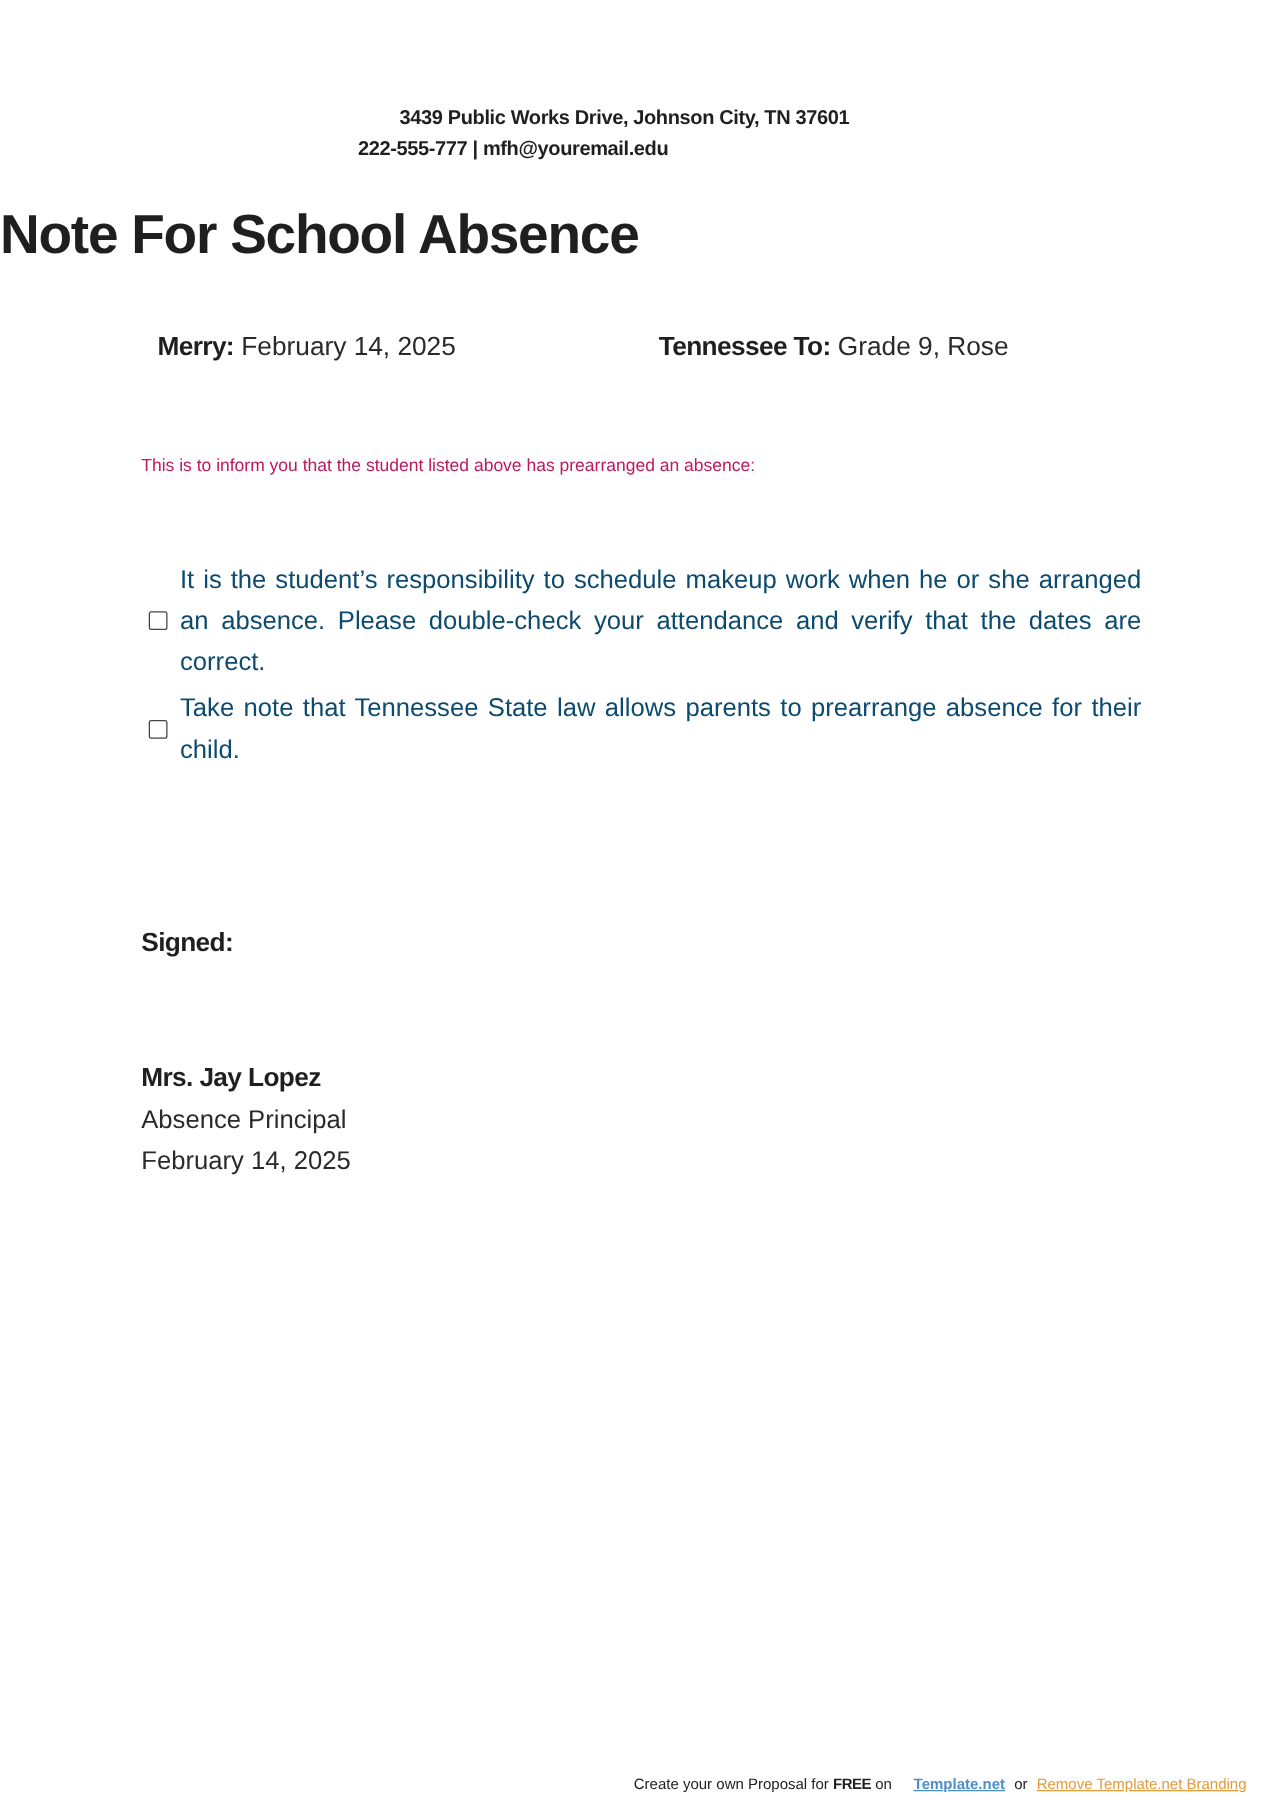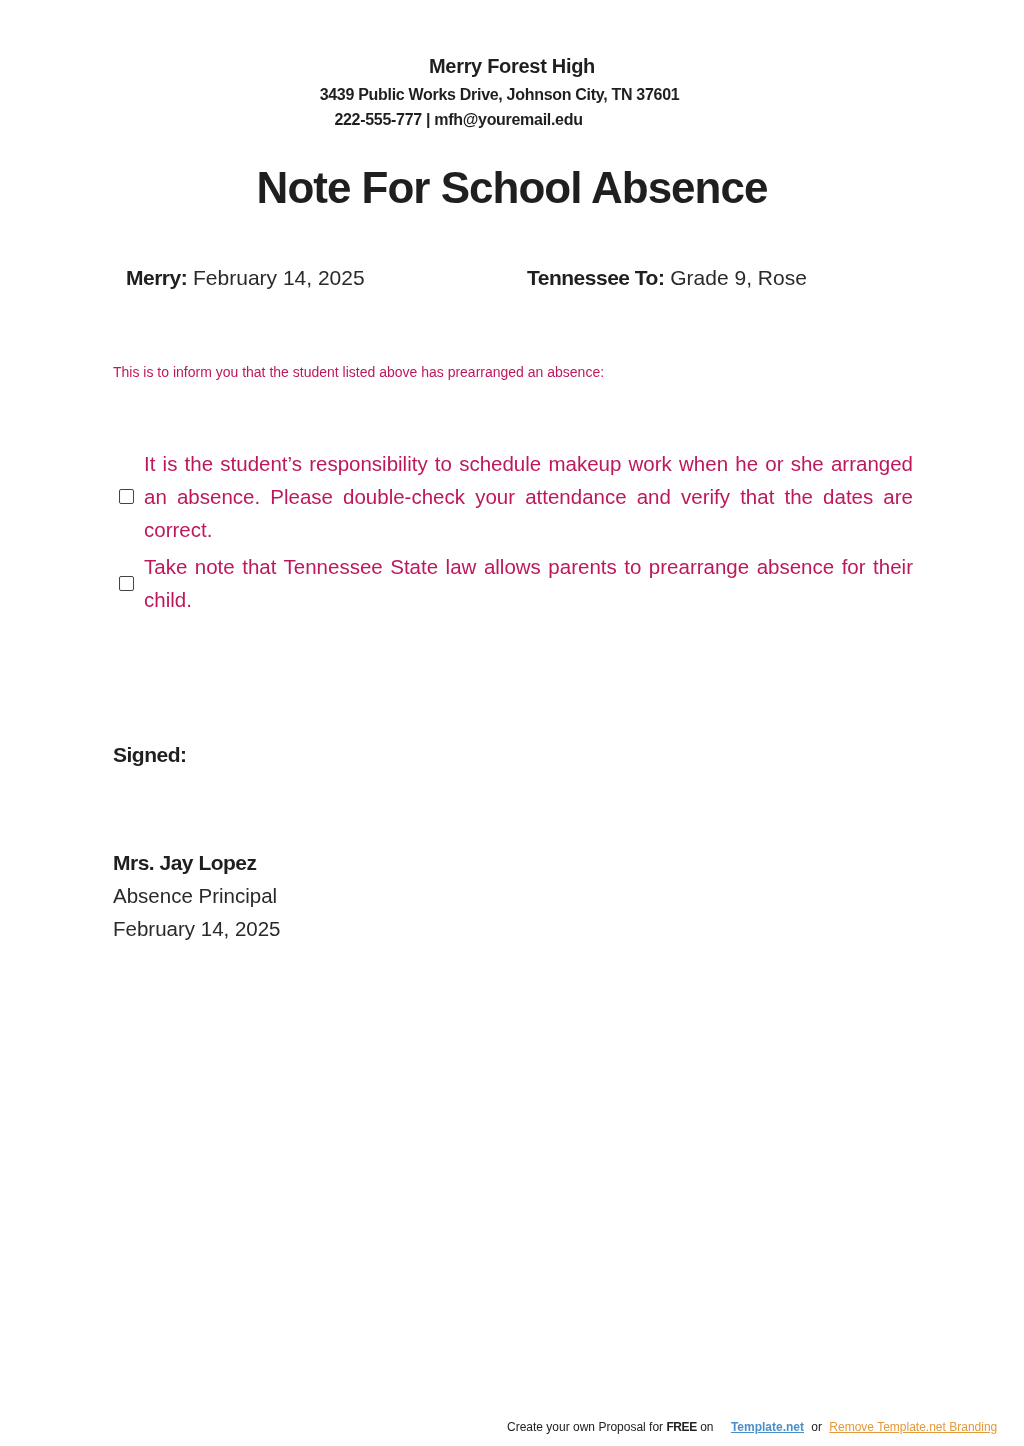--- a/index.html
+++ b/index.html
@@ -4,50 +4,49 @@
   <style>
     html, body { margin: 0; padding: 0; background: #ffffff; }
     body { width: 1024px; height: 1446px; position: relative; overflow: hidden;
            font-family: "Liberation Sans", sans-serif; color: #222; }
     .page { position: absolute; left: 0; top: 0; width: 1024px; height: 1446px; }
     .school-name { position: absolute; top: 55px; left: 0; width: 1024px; text-align: center;
                    font-size: 20px; font-weight: bold; letter-spacing: -0.3px; color: #1f1f1f; }
     .address { position: absolute; top: 86px; left: 0; width: 999px; text-align: center;
                font-size: 16px; font-weight: bold; letter-spacing: -0.3px; color: #1f1f1f; }
     .contact { position: absolute; top: 111px; left: 0; width: 821px; text-align: center;
-               font-size: 16px; font-weight: bold; letter-spacing: -0.3px; color: #1f1f1f; padding-left: 48px; }
-    .title { position: absolute; top: 163px; left: 0; width: 1024px; text-align: center;
+               font-size: 16px; font-weight: bold; letter-spacing: -0.3px; color: #1f1f1f; }
+    .title { position: absolute; top: 163px; left: 0; width: 1024px; 
              font-size: 44px; font-weight: bold; letter-spacing: -1px; color: #1f1f1f; }
     .meta-row { position: absolute; top: 266px; font-size: 21px; color: #2a2a2a; }
     .meta-row b { font-weight: bold; letter-spacing: -0.5px; color: #1f1f1f; }
     .meta-date { left: 126px; }
     .meta-to { left: 527px; }
     .intro { position: absolute; top: 364px; left: 113px; font-size: 14px; color: #be185d; }
     .items { position: absolute; top: 447px; left: 113px; width: 800px; }
     .item { display: flex; align-items: center; margin-bottom: 4px; }
     .cb { flex: 0 0 auto; width: 13px; height: 13px; border: 1.3px solid #444; border-radius: 2px;
           margin: 0 10px 0 6px; background: #fff; cursor: pointer; }
-    .item-text { flex: 1; font-size: 20.5px; line-height: 33px; text-align: justify; color: #be185d; }
+    .item-text { flex: 1; font-size: 20.5px; line-height: 33px; text-align: justify; color: #0c4a6e; }
     .signed { position: absolute; top: 743px; left: 113px; font-size: 21px; font-weight: bold;
               letter-spacing: -0.5px; color: #1f1f1f; }
     .sig-name { position: absolute; top: 851px; left: 113px; font-size: 21px; font-weight: bold;
                 letter-spacing: -0.5px; color: #1f1f1f; }
     .sig-role { position: absolute; top: 884px; left: 113px; font-size: 20.5px; color: #2a2a2a; }
     .sig-date { position: absolute; top: 917px; left: 113px; font-size: 20.5px; color: #2a2a2a; }
     .footer { position: absolute; top: 1420px; left: 507px; font-size: 12px; color: #222; white-space: nowrap; }
     .footer b { font-weight: bold; letter-spacing: -0.4px; }
     .footer .link1 { color: #4a8fc9; text-decoration: underline; margin-left: 14px; cursor: pointer; font-weight: bold; }
     .footer .or { margin: 0 4px; }
     .footer .link2 { color: #e39a3b; text-decoration: underline; cursor: pointer; }
   </style>
 </head>
 <body>
 
 <div class="page">
-  <div class="school-name">Merry Forest High</div>
   <div class="address">3439 Public Works Drive, Johnson City, TN 37601</div>
   <div class="contact">222-555-777 | mfh@youremail.edu</div>
 
   <div class="title">Note For School Absence</div>
 
   <div class="meta-row meta-date">
     <b>Merry:</b>
     <span>February 14, 2025</span>
   </div>
   <div class="meta-row meta-to">

